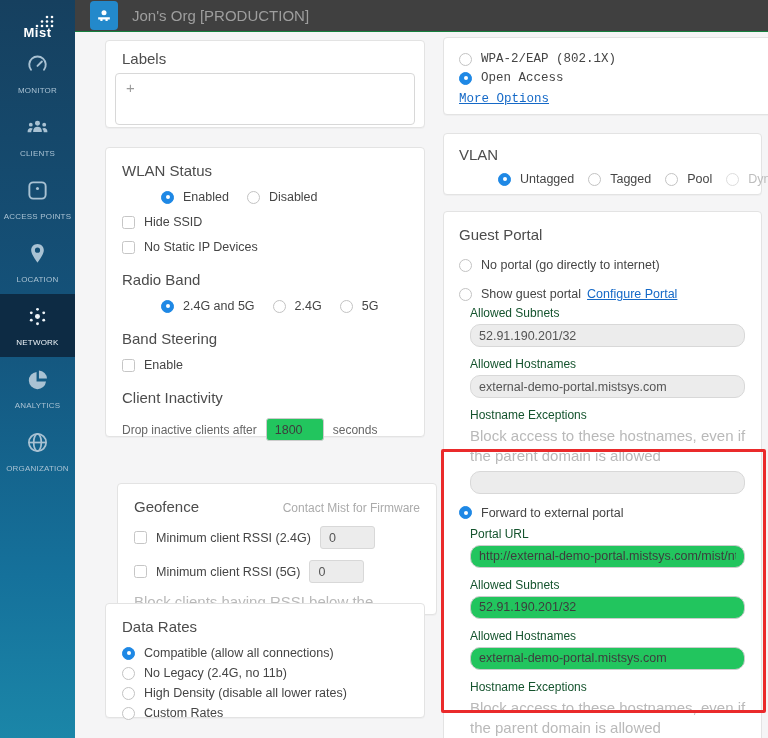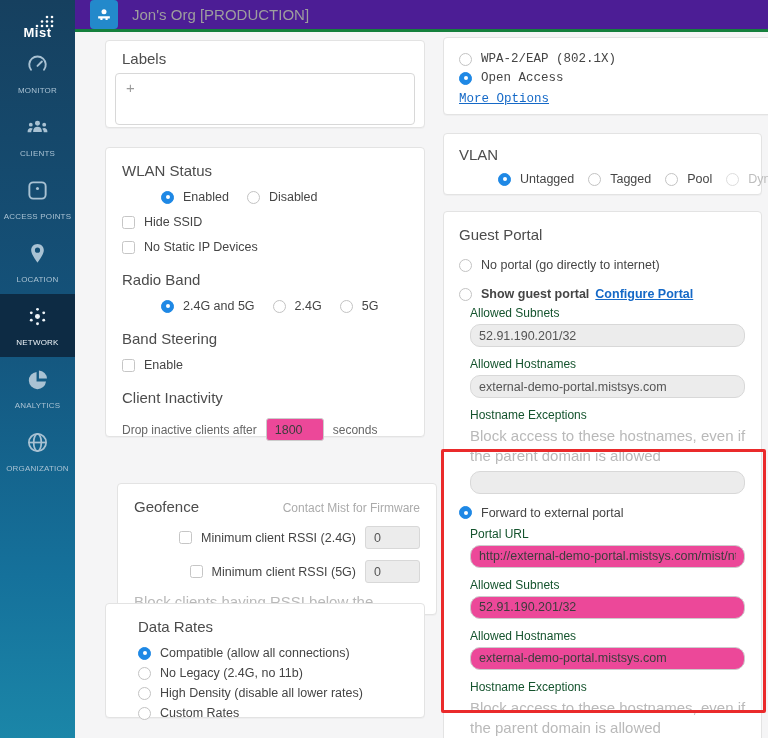--- a/index.html
+++ b/index.html
@@ -13,86 +13,86 @@
   .logo { height:42px; display:flex; flex-direction:column; align-items:center; justify-content:flex-end; padding-bottom:2px; cursor:pointer; }
   .logo-dots { display:block; margin-left:14px; }
   .logo-text { color:#fff; font-size:13px; font-weight:bold; letter-spacing:.5px; margin-top:-3px; }
   .side-item { height:63px; display:flex; flex-direction:column; align-items:center; justify-content:center; gap:10px;
     color:#a9c2d3; cursor:pointer; }
   .side-item .lbl { font-size:8px; letter-spacing:.2px; white-space:nowrap; }
   .side-item svg { width:23px; height:23px; display:block; }
   .side-item.active { background:#0d2b44; color:#eef4f8; }
 
   
-  .header { position:absolute; left:75px; top:0; right:0; height:32px; background:#4c1d95; border-bottom:3px solid #15803d; z-index:6;
+  .header { position:absolute; left:75px; top:0; right:0; height:32px; background:#404040; border-bottom:1px solid #15803d; z-index:6;
     display:flex; align-items:center; }
   .org-ic { width:28px; height:29px; background:#2389cb; border-radius:4px; margin-left:15px; display:flex; align-items:center; justify-content:center; cursor:pointer; }
   .org-ic svg { width:20px; height:20px; }
   .header-title { font-size:15px; color:#9e9e9e; margin-left:14px; }
 
   
   .card { position:absolute; background:#fff; border:1px solid #e3e3e3; border-radius:4px; box-shadow:0 1px 1px rgba(0,0,0,.03); }
   .h1 { font-size:15px; color:#4c4c4c; }
   .opt { display:flex; align-items:center; gap:9px; font-size:12.5px; color:#454545; cursor:pointer; }
   .opt.dim { color:#bdbdbd; }
   .optrow { display:flex; align-items:center; gap:18px;padding-left:39px; }
   .rb { width:13px; height:13px; border-radius:50%; border:1px solid #c3c3c3; background:#fff; flex:none; position:relative; }
   .rb.sel { background:#1e88e5; border-color:#1e88e5; }
   .rb.sel::after { content:""; position:absolute; left:50%; top:50%; width:4px; height:4px; margin:-2px 0 0 -2px; background:#fff; border-radius:50%; }
   .rb.dim { border-color:#ddd; }
   .cb { width:13px; height:13px; border-radius:2.5px; border:1px solid #c6c6c6; background:#fff; flex:none; position:relative; }
   .field-label { font-size:12px; color:#14532d; }
   .helper { font-size:15px; color:#b9b9b9; line-height:1.33; }
   .note { font-size:12px; color:#ababab; }
   input.txt { height:23px; border:1px solid #ccc; border-radius:3px; padding:0 8px;
-    font-family:"Liberation Sans",sans-serif; font-size:12.5px; color:#3d3d3d; background:#ec4899; }
+    font-family:"Liberation Sans",sans-serif; font-size:12.5px; color:#3d3d3d; background:#22c55e; }
   input.txt.dis { background:#ececec; border-color:#d8d8d8; color:#555; }
   .link { color:#1569c7; text-decoration:underline; font-size:12.5px; cursor:pointer; }
 
   
   #labels-card { left:105px; top:40px; width:320px; height:88px; padding:9px 9px; }
   #labels-card .h1 { margin-left:7px; }
   .labels-box { margin-top:6px; height:52px; border:1px solid #d8d8d8; border-radius:4px; padding:5px 10px; color:#9a9a9a; font-size:15px; cursor:text; }
 
   
   #wlan-card { left:105px; top:147px; width:320px; height:290px; padding:14px 16px; }
   #wlan-card .h1.sub { margin-top:17px; }
   #wlan-card .optrow, #wlan-card .opt.single { margin-top:11px; }
 
   .inline-field { display:flex; align-items:center; gap:9px; font-size:12px; color:#666; }
   .inline-field input { width:58px; }
 
   
   #geofence-card { left:117px; top:455px; width:320px; height:132px; padding:14px 16px;margin-top:28px; }
   .geo-head { display:flex; align-items:baseline; justify-content:space-between; }
-  .geo-row { display:flex; align-items:center; gap:9px; margin-top:11px;justify-content:flex-end; }
+  .geo-row { display:flex; align-items:center; gap:9px; margin-top:11px; }
   .geo-row input { width:55px; }
   .geo-row .opt { cursor:pointer; }
 
   
-  #datarates-card { left:105px; top:603px; width:320px; height:115px; padding:14px 32px; }
+  #datarates-card { left:105px; top:603px; width:320px; height:115px; padding:14px 16px; }
   #datarates-card .opt { margin-top:6px; }
   #datarates-card .opt:first-of-type { margin-top:11px; }
 
   
   #security-card { left:443px; top:37px; width:361px; height:78px; padding:9px 15px;font-family:Liberation Mono, monospace; }
   #security-card .opt { margin-top:5px; }
   #security-card .link { display:inline-block; margin-top:7px; }
 
   
   #vlan-card { left:443px; top:133px; width:319px; height:62px; padding:12px 15px; }
   #vlan-card .optrow { margin-top:9px; gap:14px; }
 
   
   #guest-card { left:443px; top:211px; width:319px; height:560px; padding:14px 15px; }
   #guest-card .opt.toprad { margin-top:15px; }
   .gp-group { margin-left:11px; }
   .gp-group .field-label { margin-top:10px; margin-bottom:4px; }
   .gp-group input.txt { width:275px; display:block;border-radius:10px; }
-  .gp-inline { display:flex; align-items:center; gap:6px;font-weight:bold; }
+  .gp-inline { display:flex; align-items:center; gap:6px; }
 
   
   #red-box { position:absolute; left:441px; top:449px; width:325px; height:264px;
     border:3px solid #ea2a2b; border-radius:2px; z-index:8; pointer-events:none; }
 </style>
 </head>
 <body>
 
 <div id="page">
 

